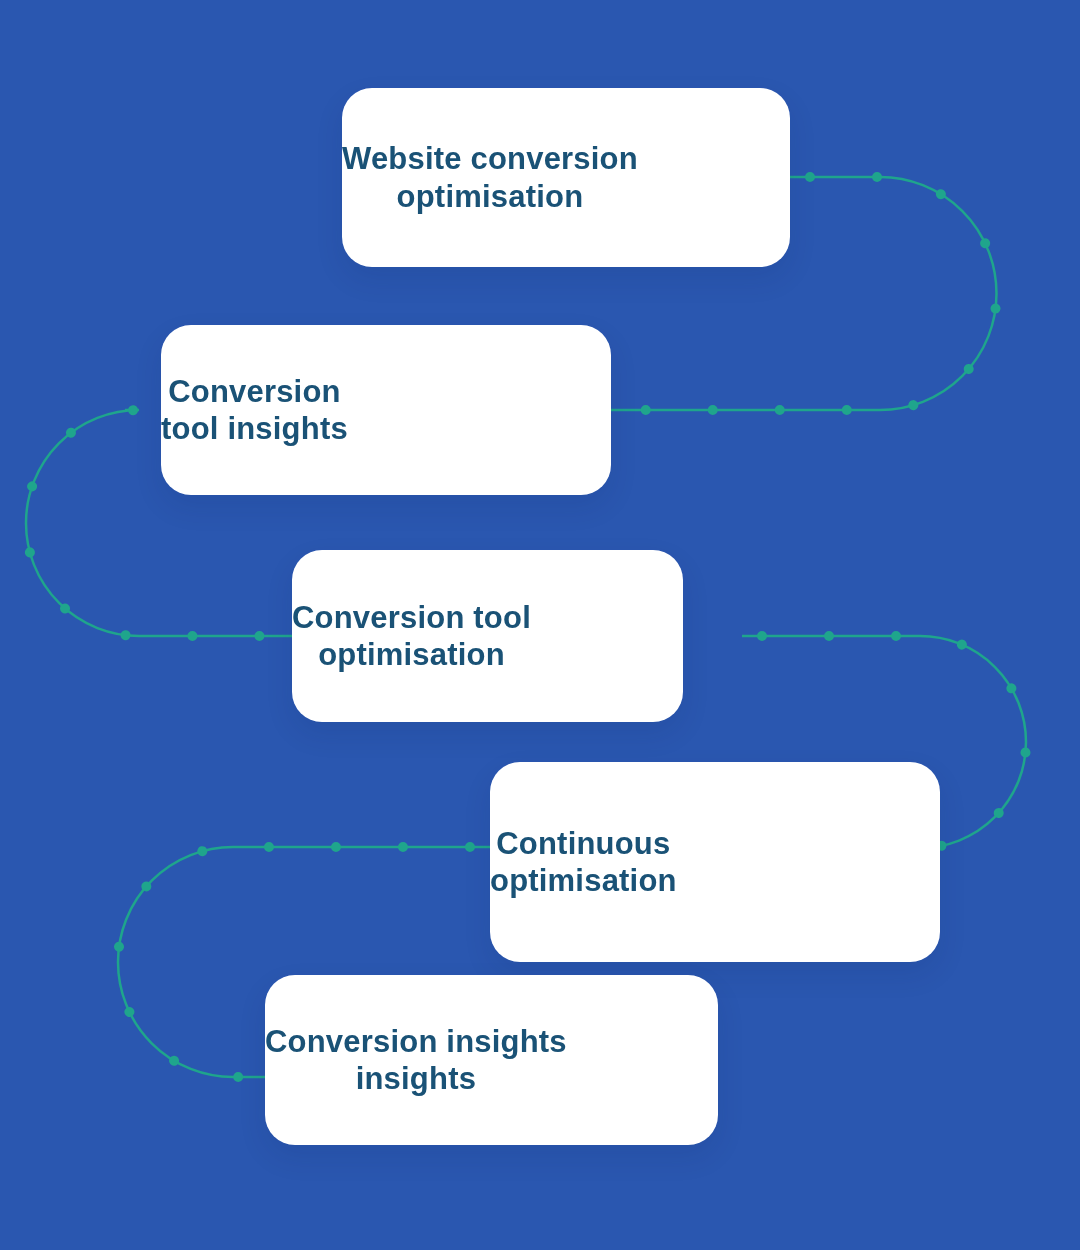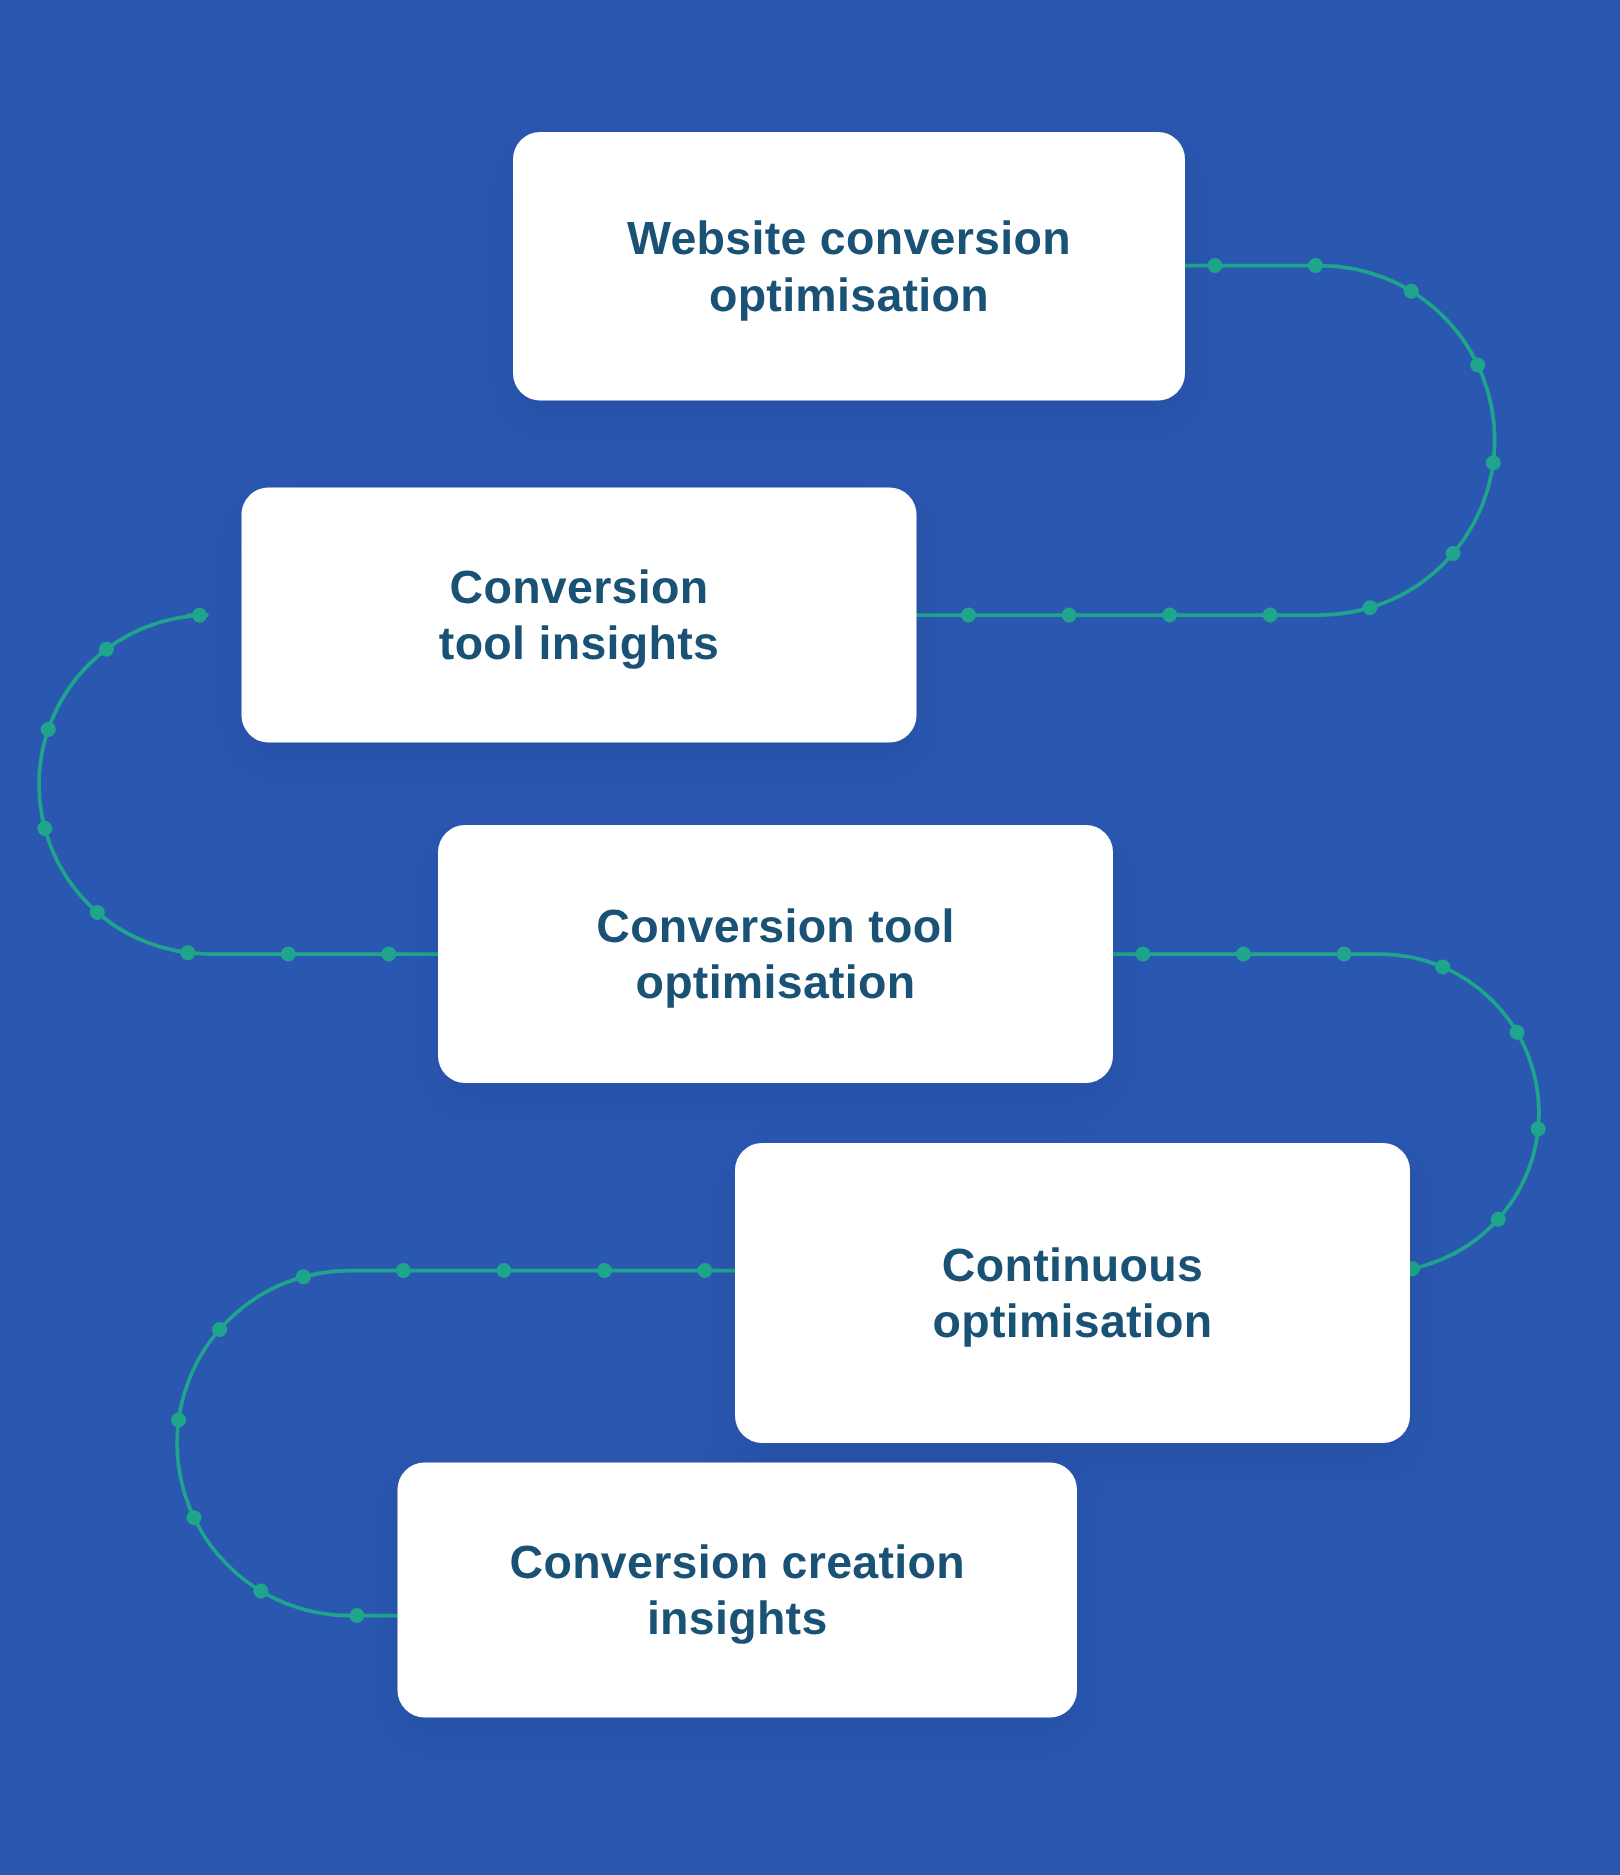--- a/index.html
+++ b/index.html
@@ -35,37 +35,36 @@
     stroke:var(--line);
     stroke-width:10;
     stroke-linecap:round;
     stroke-dasharray:0.01 67;
     stroke-dashoffset:-20;
   }
   .node{
     position:absolute;
     z-index:2;
     background:var(--card);
-    border-radius:18px;
+    border-radius:30px;
     display:flex;
     align-items:center;
-    justify-content:center;
     text-align:center;
     box-shadow:0 12px 28px rgba(10,30,80,0.10);
   }
   .node-label{
     color:var(--text);
     font-weight:700;
     font-size:31px;
     line-height:1.2;
     letter-spacing:0.2px;
   }
   .node-1{left:342px;top:88px;width:448px;height:179px;}
   .node-2{left:125px;top:325px;width:450px;height:170px;margin-left:36px;}
-  .node-3{left:292px;top:550px;width:450px;height:172px;}
+  .node-3{left:292px;top:550px;width:391px;height:172px;}
   .node-4{left:490px;top:762px;width:450px;height:200px;}
   .node-5{left:265px;top:975px;width:453px;height:170px;}
 </style>
 </head>
 <body>
 
 <div class="canvas">
 
   <svg class="connectors" width="1080" height="1250" viewBox="0 0 1080 1250" aria-hidden="true">
 
@@ -113,18 +112,18 @@
 
   <div class="node node-4">
     <div class="node-label">
       <div>Continuous</div>
       <div>optimisation</div>
     </div>
   </div>
 
   <div class="node node-5">
     <div class="node-label">
-      <div>Conversion creation</div>
+      <div>Conversion insights</div>
       <div>insights</div>
     </div>
   </div>
 
 </div>
 
 </body></html>

